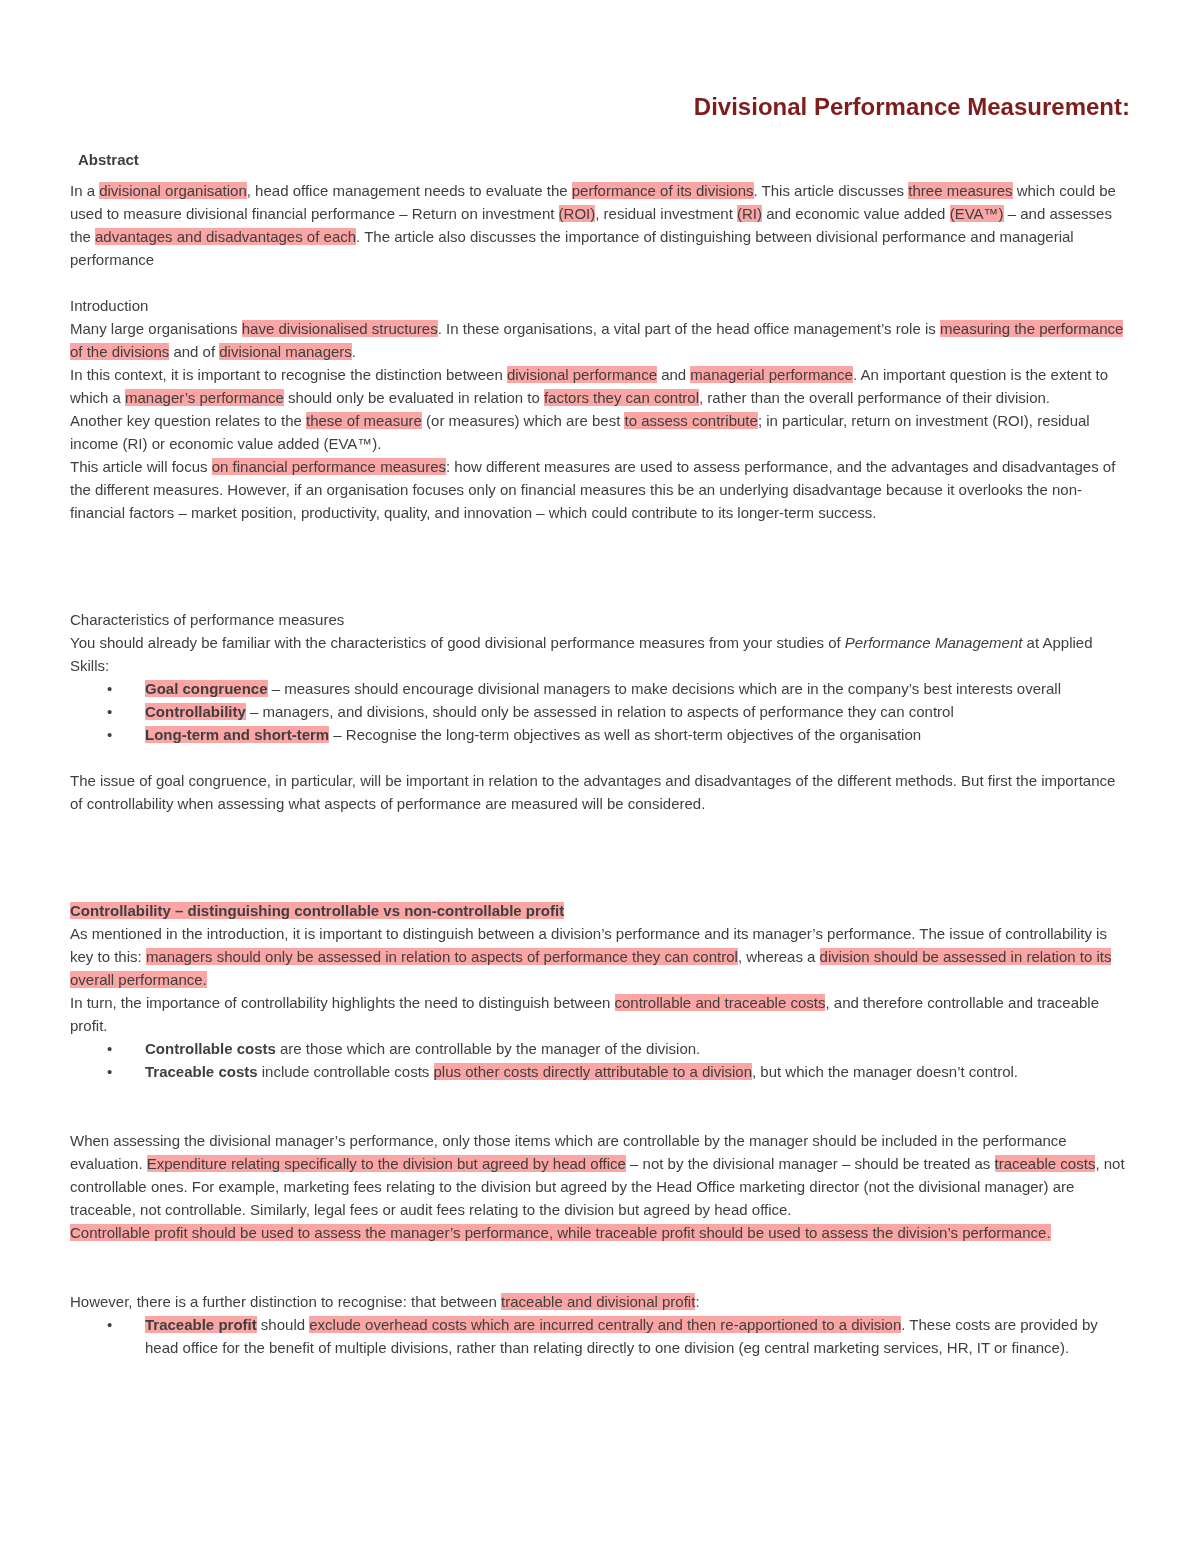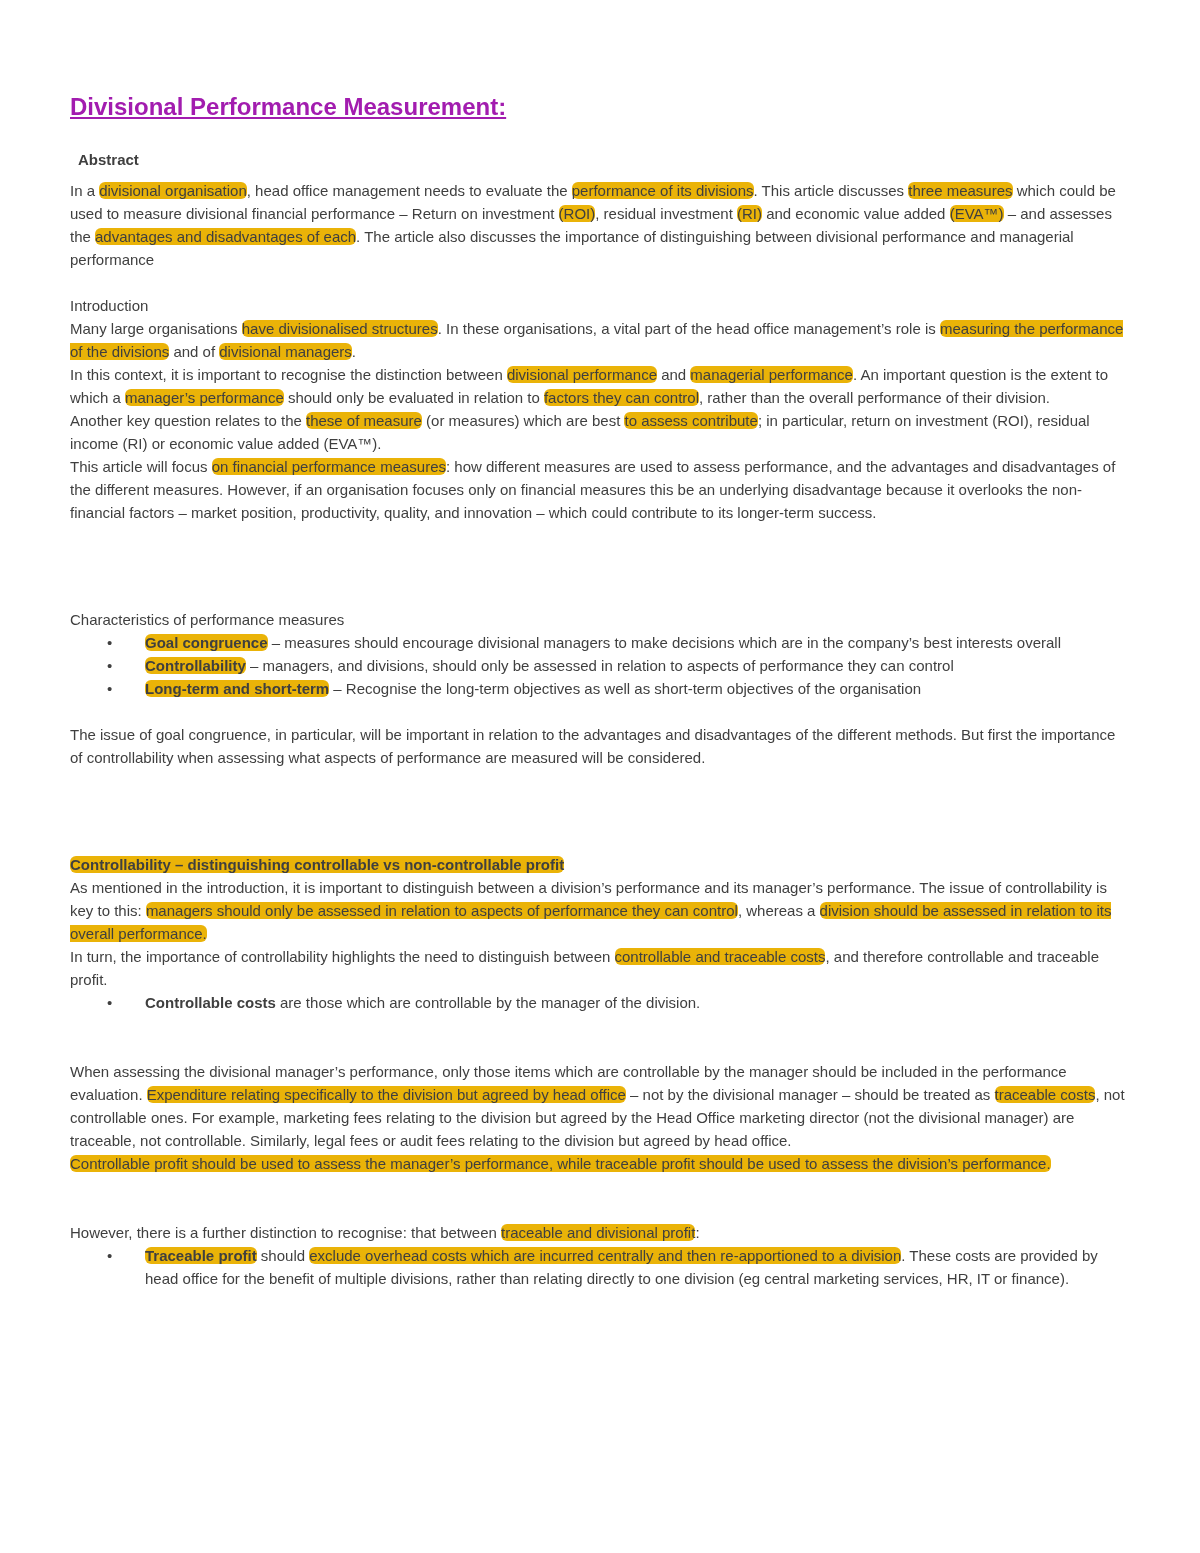--- a/index.html
+++ b/index.html
@@ -11,29 +11,28 @@
     background: #ffffff;
     font-family: "Liberation Sans", sans-serif;
     font-size: 15px;
     line-height: 23px;
     color: #3f3f3f;
   }
   .title {
     font-size: 24px;
     line-height: 30px;
     font-weight: 700;
-    color: #a21caf;
-    text-align: left;
-    text-decoration: underline;
+    color: #7f1d1d;
+    text-align: right;
     margin: 0 0 26px 0;
   }
   .heading-bold { font-weight: 700; margin: 8px; }
   .heading-plain { font-weight: 400; margin: 0; }
   .para { margin: 0; }
-  .hl { background: #eab308; border-radius: 6px; }
+  .hl { background: #fca5a5; }
   .b { font-weight: 700; }
   .i { font-style: italic; }
   .bullets { list-style: none; margin: 0; padding: 0; }
   .bullets li { position: relative; padding-left: 75px; }
   .bullets li::before { content: "\2022"; position: absolute; left: 37px; }
   .mt-1 { margin-top: 23px; }
   .mt-2 { margin-top: 46px; }
   .mt-3 { margin-top: 84px; }
 </style>
 </head>
@@ -51,34 +50,36 @@
   <section class="mt-1">
     <p class="heading-plain">Introduction</p>
     <p class="para"><span>Many large organisations </span><span class="hl">have divisionalised structures</span><span>. In these organisations, a vital part of the head office management’s role is </span><span class="hl">measuring the performance of the divisions</span><span> and of </span><span class="hl">divisional managers</span><span>.</span></p>
     <p class="para"><span>In this context, it is important to recognise the distinction between </span><span class="hl">divisional performance</span><span> and </span><span class="hl">managerial performance</span><span>. An important question is the extent to which a </span><span class="hl">manager’s performance</span><span> should only be evaluated in relation to </span><span class="hl">factors they can control</span><span>, rather than the overall performance of their division.</span></p>
     <p class="para"><span>Another key question relates to the </span><span class="hl">these of measure</span><span> (or measures) which are best </span><span class="hl">to assess contribute</span><span>; in particular, return on investment (ROI), residual income (RI) or economic value added (EVA™).</span></p>
     <p class="para"><span>This article will focus </span><span class="hl">on financial performance measures</span><span>: how different measures are used to assess performance, and the advantages and disadvantages of the different measures. However, if an organisation focuses only on financial measures this be an underlying disadvantage because it overlooks the non-financial factors – market position, productivity, quality, and innovation – which could contribute to its longer-term success.</span></p>
   </section>
 
   <section class="mt-3">
     <p class="heading-plain">Characteristics of performance measures</p>
+    <p class="para"><span>You should already be familiar with the characteristics of good divisional performance measures from your studies of </span><span class="i">Performance Management</span><span> at Applied Skills:</span></p>
     <ul class="bullets">
       <li class="para"><span class="hl b">Goal congruence</span><span> – measures should encourage divisional managers to make decisions which are in the company’s best interests overall</span></li>
       <li class="para"><span class="hl b">Controllability</span><span> – managers, and divisions, should only be assessed in relation to aspects of performance they can control</span></li>
       <li class="para"><span class="hl b">Long-term and short-term</span><span> – Recognise the long-term objectives as well as short-term objectives of the organisation</span></li>
     </ul>
     <p class="para mt-1"><span>The issue of goal congruence, in particular, will be important in relation to the advantages and disadvantages of the different methods. But first the importance of controllability when assessing what aspects of performance are measured will be considered.</span></p>
   </section>
 
   <section class="mt-3">
     <p class="para"><span class="hl b">Controllability – distinguishing controllable vs non-controllable profit</span></p>
     <p class="para"><span>As mentioned in the introduction, it is important to distinguish between a division’s performance and its manager’s performance. The issue of controllability is key to this: </span><span class="hl">managers should only be assessed in relation to aspects of performance they can control</span><span>, whereas a </span><span class="hl">division should be assessed in relation to its overall performance.</span></p>
     <p class="para"><span>In turn, the importance of controllability highlights the need to distinguish between </span><span class="hl">controllable and traceable costs</span><span>, and therefore controllable and traceable profit.</span></p>
     <ul class="bullets">
       <li class="para"><span class="b">Controllable costs</span><span> are those which are controllable by the manager of the division.</span></li>
+      <li class="para"><span class="b">Traceable costs</span><span> include controllable costs </span><span class="hl">plus other costs directly attributable to a division</span><span>, but which the manager doesn’t control.</span></li>
     </ul>
     <p class="para mt-2"><span>When assessing the divisional manager’s performance, only those items which are controllable by the manager should be included in the performance evaluation. </span><span class="hl">Expenditure relating specifically to the division but agreed by head office</span><span> – not by the divisional manager – should be treated as </span><span class="hl">traceable costs</span><span>, not controllable ones. For example, marketing fees relating to the division but agreed by the Head Office marketing director (not the divisional manager) are traceable, not controllable. Similarly, legal fees or audit fees relating to the division but agreed by head office.</span></p>
     <p class="para"><span class="hl">Controllable profit should be used to assess the manager’s performance, while traceable profit should be used to assess the division’s performance.</span></p>
     <p class="para mt-2"><span>However, there is a further distinction to recognise: that between </span><span class="hl">traceable and divisional profit</span><span>:</span></p>
     <ul class="bullets">
       <li class="para"><span class="hl b">Traceable profit</span><span> should </span><span class="hl">exclude overhead costs which are incurred centrally and then re-apportioned to a division</span><span>. These costs are provided by head office for the benefit of multiple divisions, rather than relating directly to one division (eg central marketing services, HR, IT or finance).</span></li>
     </ul>
   </section>
 
 </div>

